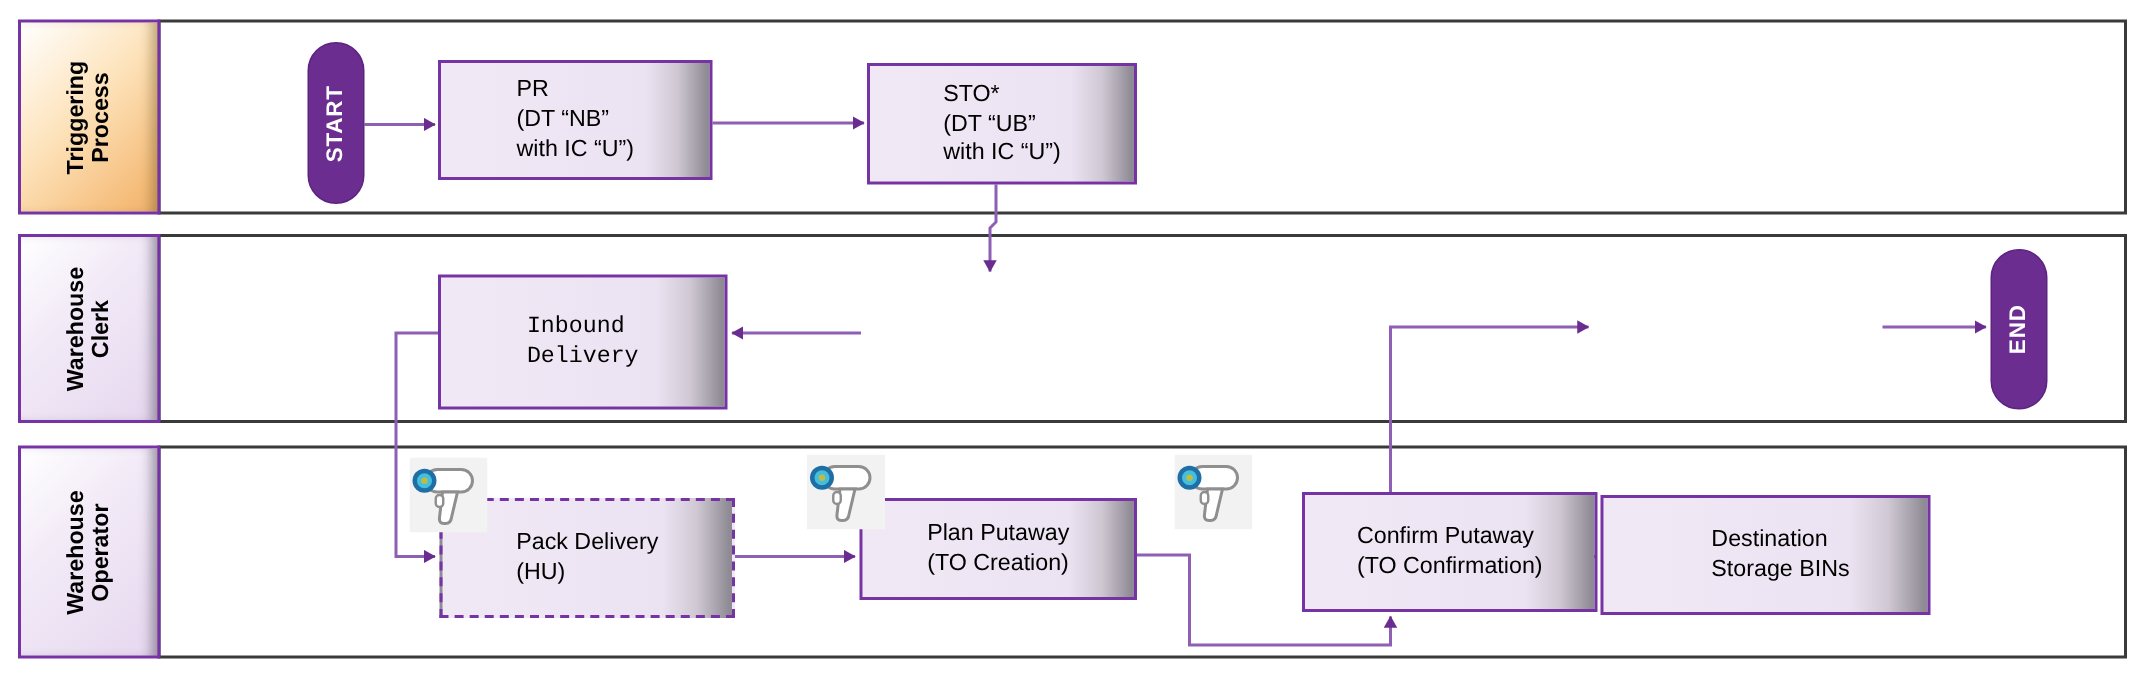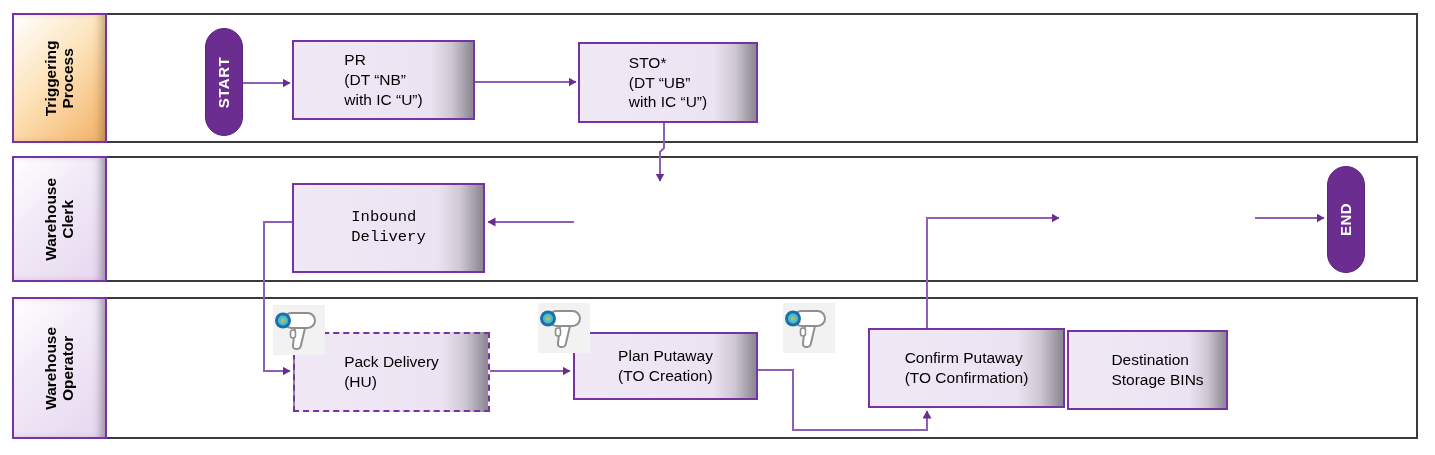--- a/index.html
+++ b/index.html
@@ -106,21 +106,21 @@
 (HU)</div>
   </div>
   <div class="node lav" style="left:573px;top:332px;width:185px;height:68px;">
     <div class="txt">Plan Putaway
 (TO Creation)</div>
   </div>
   <div class="node lav" style="left:828px;top:328px;width:197px;height:80px;margin-left:40px;">
     <div class="txt">Confirm Putaway
 (TO Confirmation)</div>
   </div>
-  <div class="node lav" style="left:1067px;top:330px;width:161px;height:80px;padding-left:20px;">
+  <div class="node lav" style="left:1067px;top:330px;width:220px;height:80px;padding-left:20px;">
     <div class="txt">Destination
 Storage BINs</div>
   </div>
 
   <svg class="scan" style="left:273px;top:305px;" width="52" height="50" viewBox="0 0 52 50">
     <rect width="52" height="50" fill="#f2f2f2"></rect>
     <rect x="11" y="8" width="31" height="15" rx="7.5" fill="#ffffff" stroke="#8f8f8f" stroke-width="2"></rect>
     <path d="M22 23 L32 23 L28 40 Q27.5 44 24 44 L23 44 Q19.5 44 20 40 Z" fill="#ffffff" stroke="#8f8f8f" stroke-width="2"></path>
     <rect x="17.5" y="25" width="5" height="8" rx="2.4" fill="#ffffff" stroke="#8f8f8f" stroke-width="1.6"></rect>
     <circle cx="10" cy="15.5" r="8" fill="#1d6fa5"></circle>

